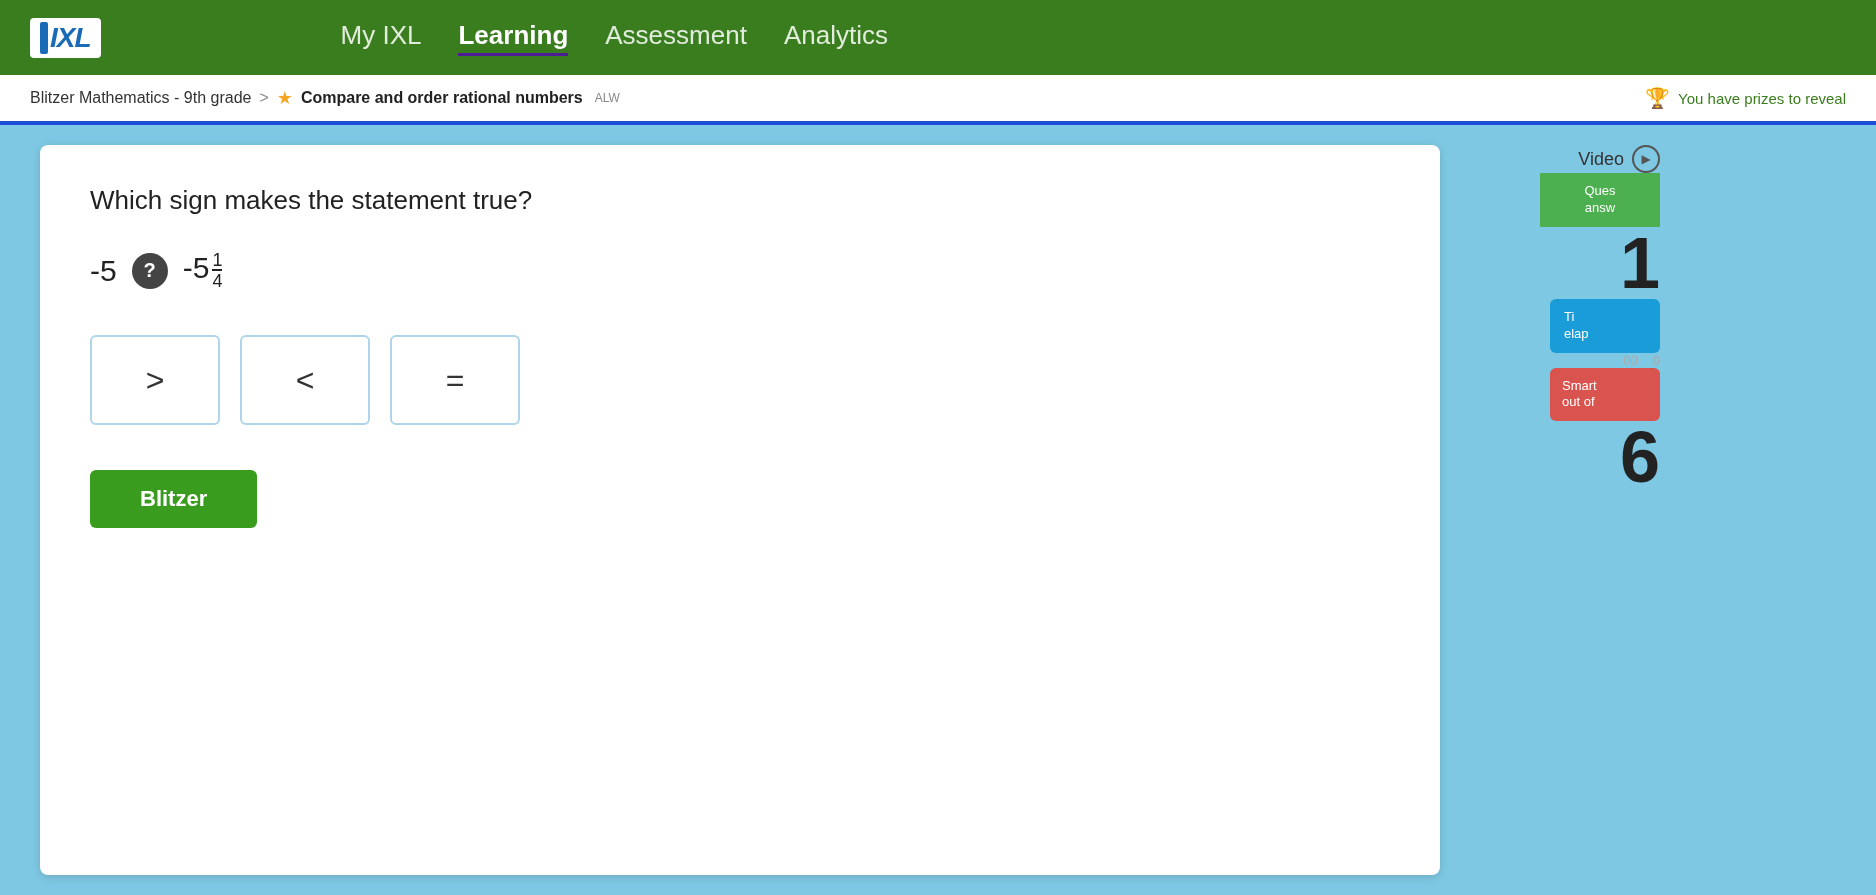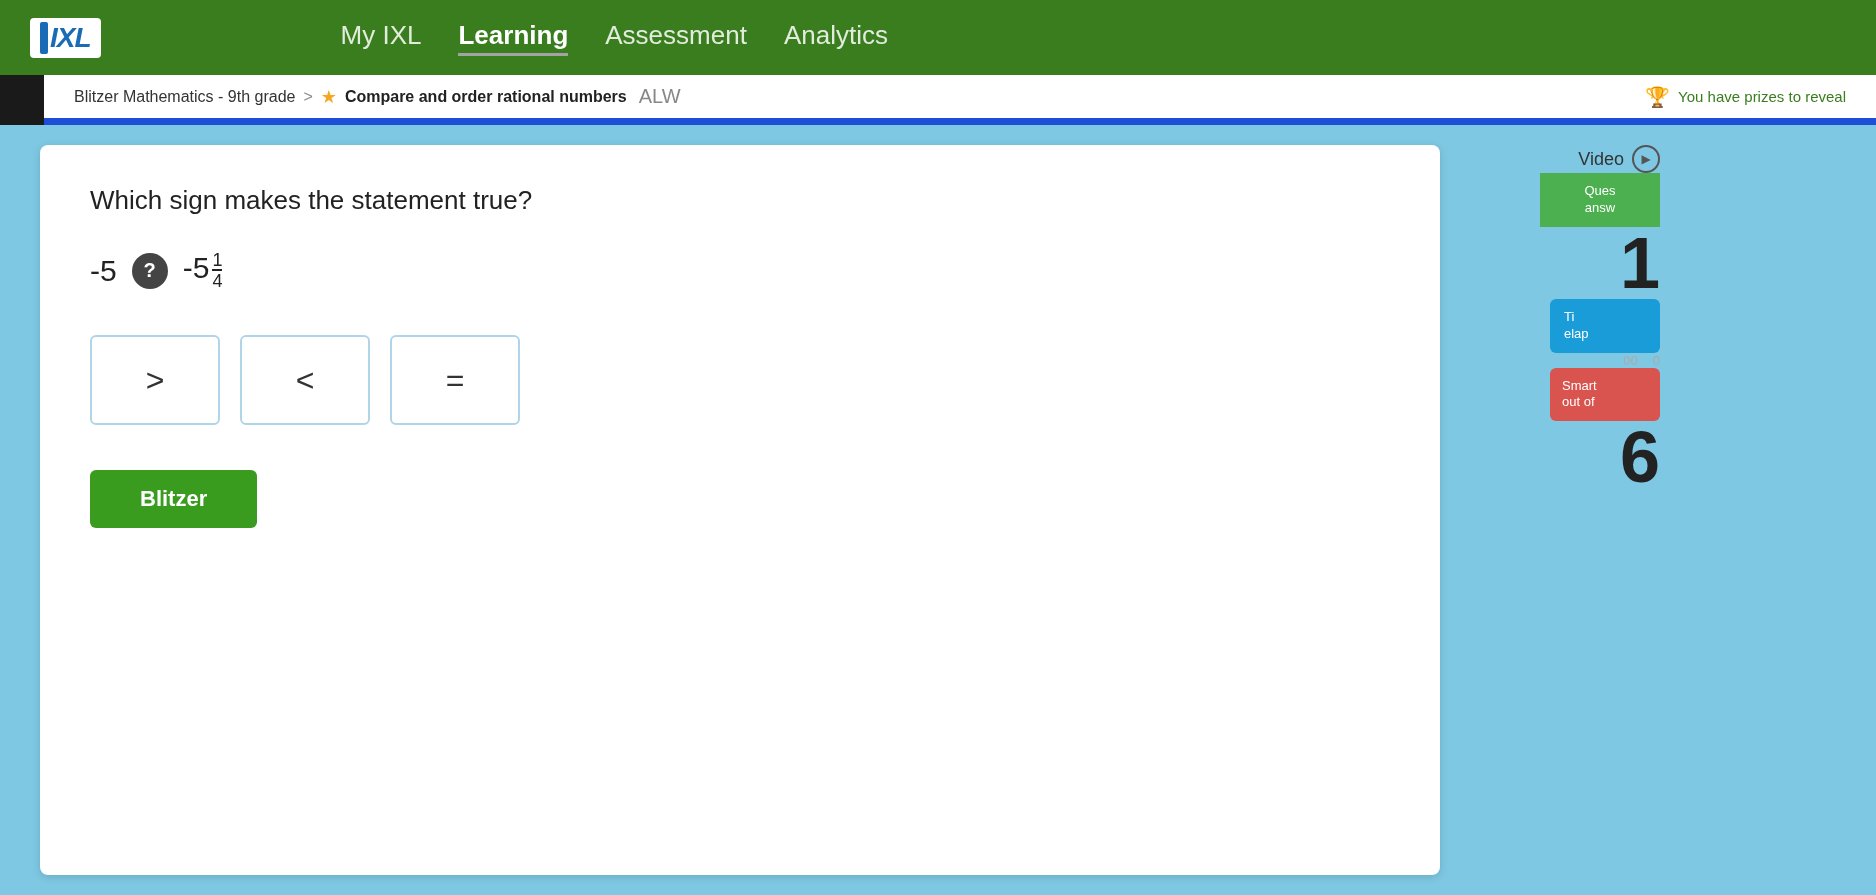--- a/index.html
+++ b/index.html
@@ -63,35 +63,34 @@
     .nav-link {
       color: rgba(255,255,255,0.85);
       font-size: 26px;
       cursor: pointer;
       text-decoration: none;
     }
 
     .nav-link.active {
       color: white;
       font-weight: bold;
-      border-bottom: 3px solid #a3a3a3;
+      border-bottom: 3px solid #4c1d95;
       padding-bottom: 2px;
     }
 
     
     .breadcrumb-bar {
       background: white;
       height: 50px;
       display: flex;
       align-items: center;
       padding: 0 30px;
-      border-bottom: 7px solid #1d4ed8;
+      border-bottom: 4px solid #1d4ed8;
       flex-shrink: 0;
       justify-content: space-between;
-      margin-left: 44px;
     }
 
     .breadcrumb-left {
       display: flex;
       align-items: center;
       gap: 8px;
       font-size: 16px;
       color: #333;
     }
 
@@ -111,21 +110,21 @@
     }
 
     .breadcrumb-current {
       font-weight: bold;
       color: #222;
       font-size: 16px;
     }
 
     .breadcrumb-code {
       color: #888;
-      font-size: 20px;
+      font-size: 12px;
       margin-left: 4px;
     }
 
     .prizes-btn {
       display: flex;
       align-items: center;
       gap: 8px;
       color: #3a7d1e;
       font-size: 15px;
       cursor: pointer;

